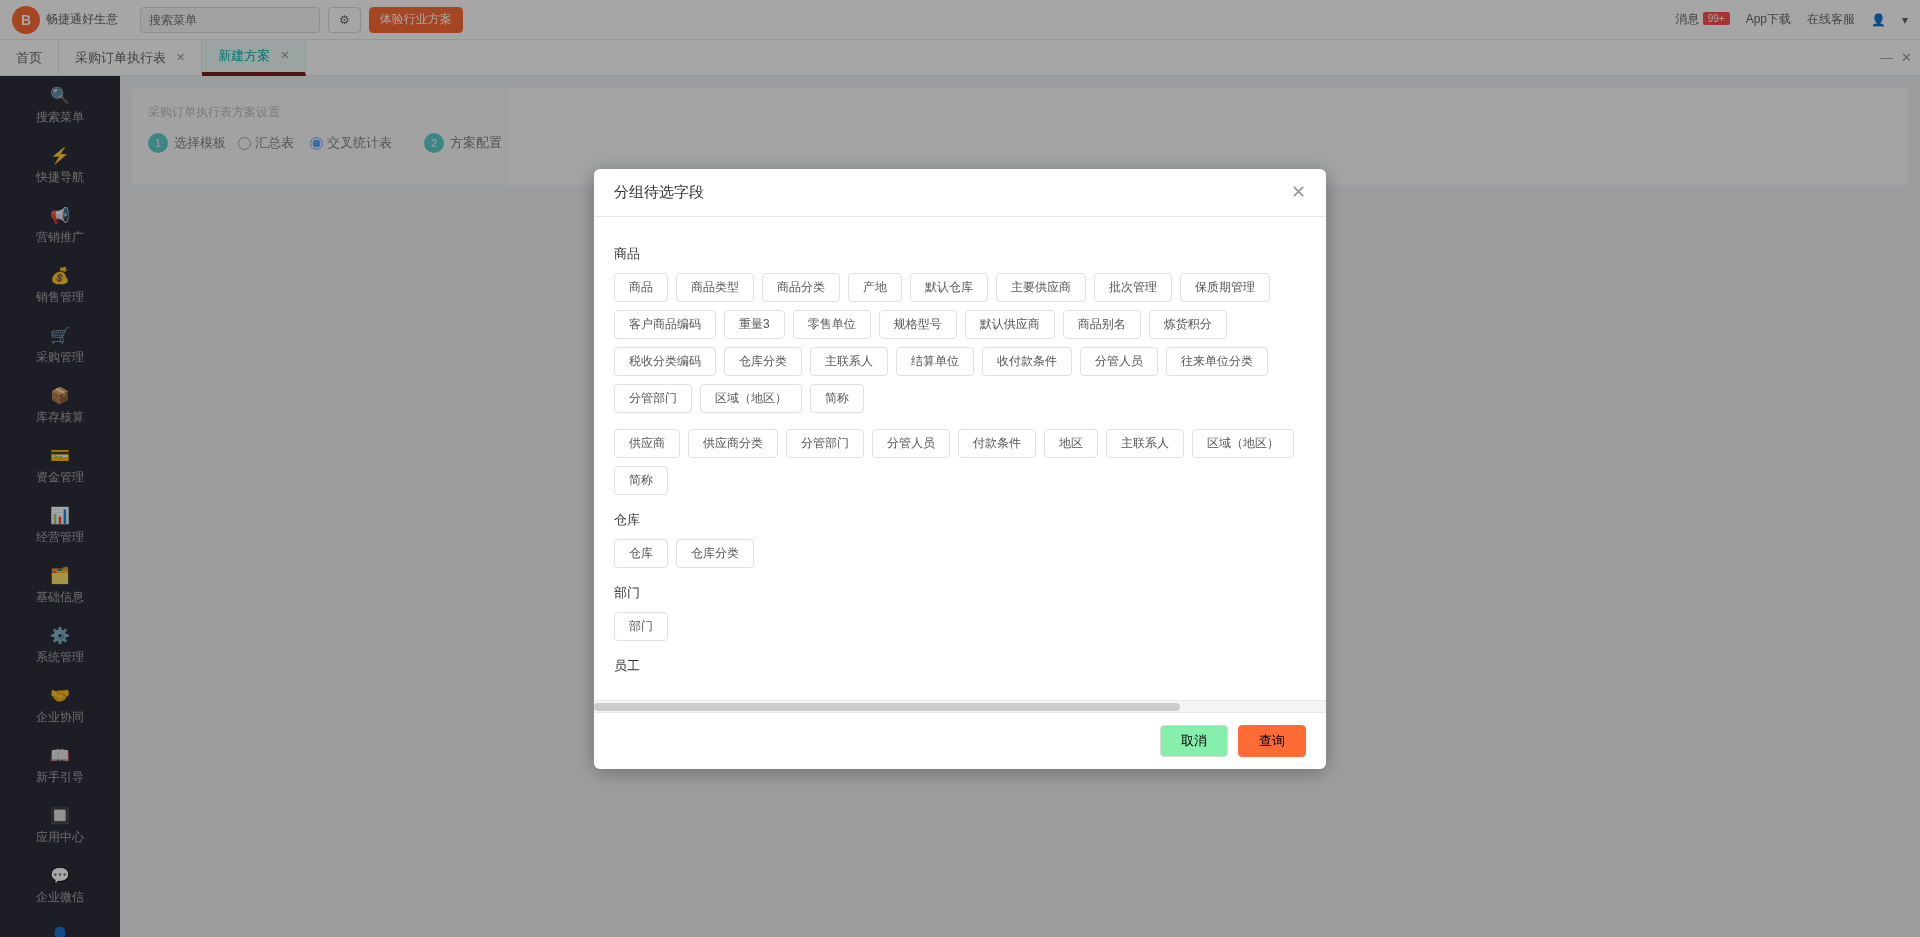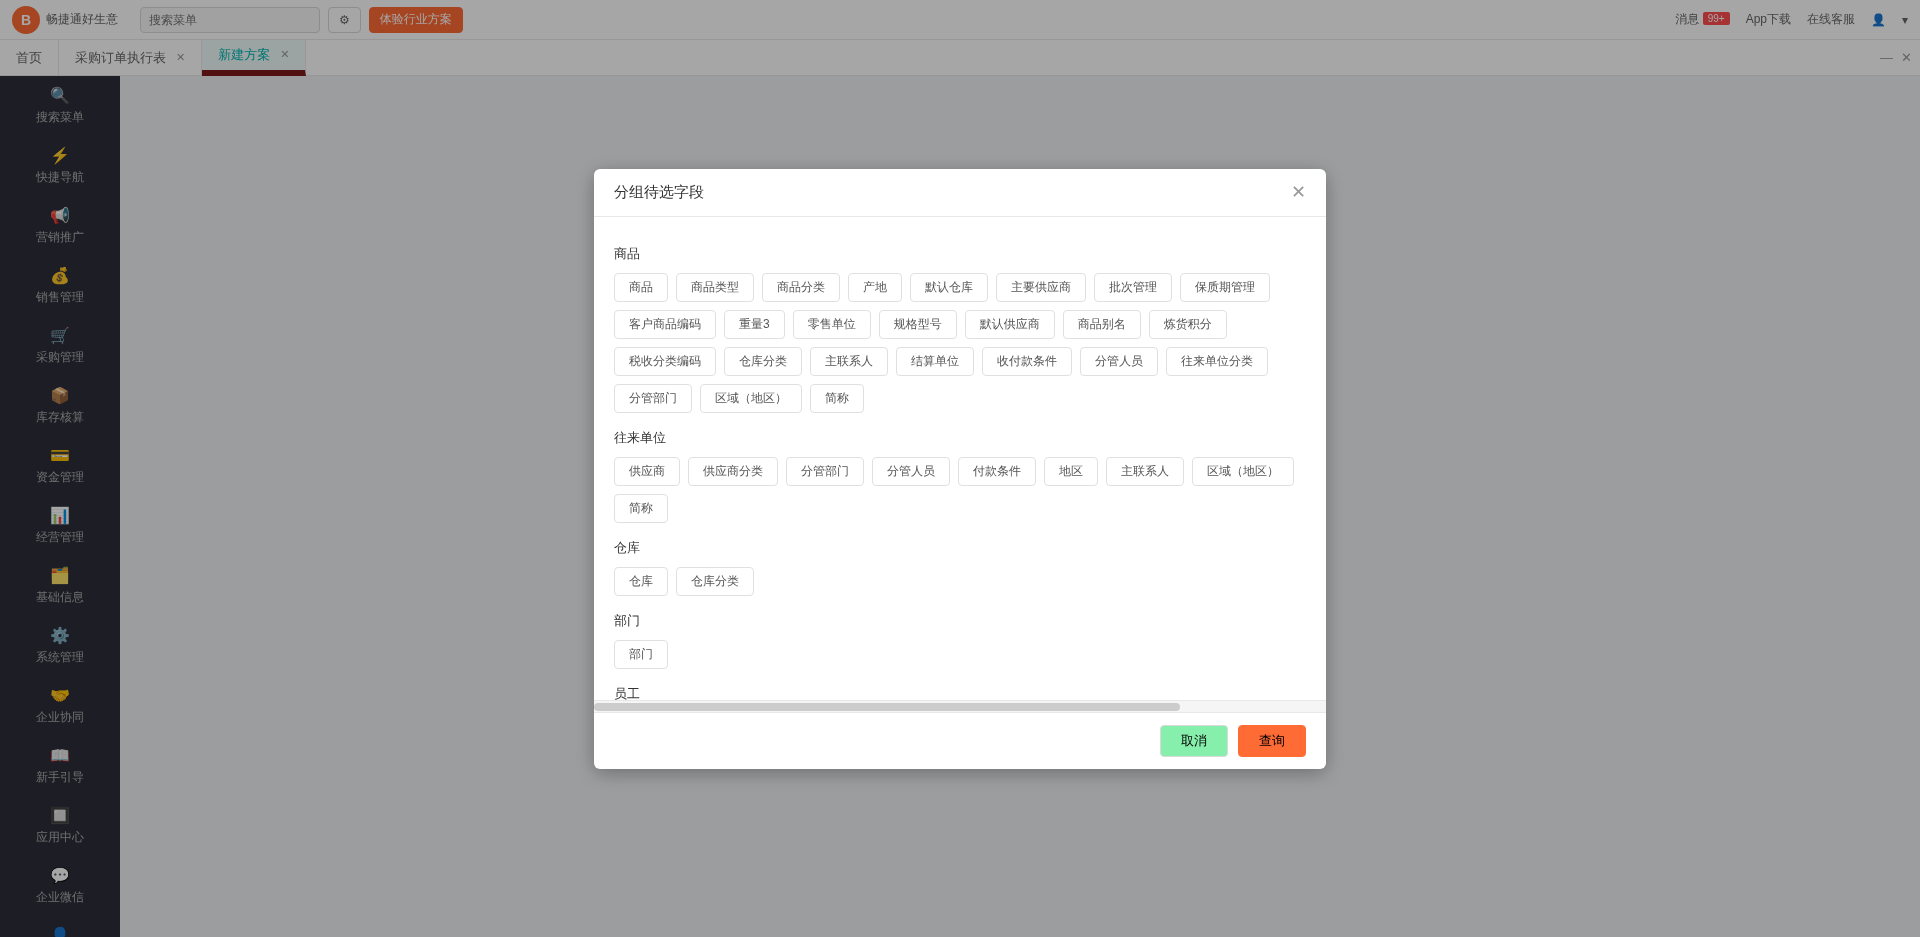--- a/index.html
+++ b/index.html
@@ -94,21 +94,21 @@
       gap: 6px;
       font-size: 13px;
       color: #666;
       cursor: pointer;
       border-right: 1px solid #e8e8e8;
       white-space: nowrap;
     }
     .tab-item.active {
       background: #f0fafa;
       color: #00b7b3;
-      border-bottom: 6px solid #7f1d1d;
+      border-bottom: 4px solid #7f1d1d;
       text-align: right;
     }
     .tab-close {
       font-size: 11px;
       color: #999;
       cursor: pointer;
       margin-left: 4px;
     }
 
     
@@ -375,20 +375,43 @@
       <span>企业微信</span>
     </div>
     <div class="sidebar-item">
       <span class="icon">👤</span>
 
     </div>
 
   </div>
 
   <div class="content-area">
+    <div class="page-content" style="opacity:0.6;">
+      <div class="breadcrumb">采购订单执行表方案设置</div>
+      <div class="step-bar">
+        <div class="step">
+          <div class="step-num">1</div>
+          <span>选择模板</span>
+        </div>
+        <div class="radio-group">
+          <label class="radio-item">
+            <input type="radio" name="template" style=""> 
+              <span>汇总表</span>
+          </label>
+          <label class="radio-item">
+            <input type="radio" name="template" checked="" style=""> 
+              <span>交叉统计表</span>
+          </label>
+        </div>
+        <div class="step" style="margin-left:20px;">
+          <div class="step-num">2</div>
+          <span>方案配置</span>
+        </div>
+      </div>
+    </div>
 
     <div class="modal-overlay">
       <div class="modal">
         <div class="modal-header">
           <span>分组待选字段</span>
           <span class="modal-close">✕</span>
         </div>
 
         <div class="modal-body">
 
@@ -417,21 +440,20 @@
               <span class="field-tag">收付款条件</span>
               <span class="field-tag">分管人员</span>
               <span class="field-tag">往来单位分类</span>
               <span class="field-tag">分管部门</span>
               <span class="field-tag">区域（地区）</span>
               <span class="field-tag">简称</span>
             </div>
           </div>
 
           <div class="field-section">
-            <div class="field-section-title">往来单位</div>
             <div class="field-tags">
               <span class="field-tag">供应商</span>
               <span class="field-tag">供应商分类</span>
               <span class="field-tag">分管部门</span>
               <span class="field-tag">分管人员</span>
               <span class="field-tag">付款条件</span>
               <span class="field-tag">地区</span>
               <span class="field-tag">主联系人</span>
               <span class="field-tag">区域（地区）</span>
               <span class="field-tag">简称</span>

